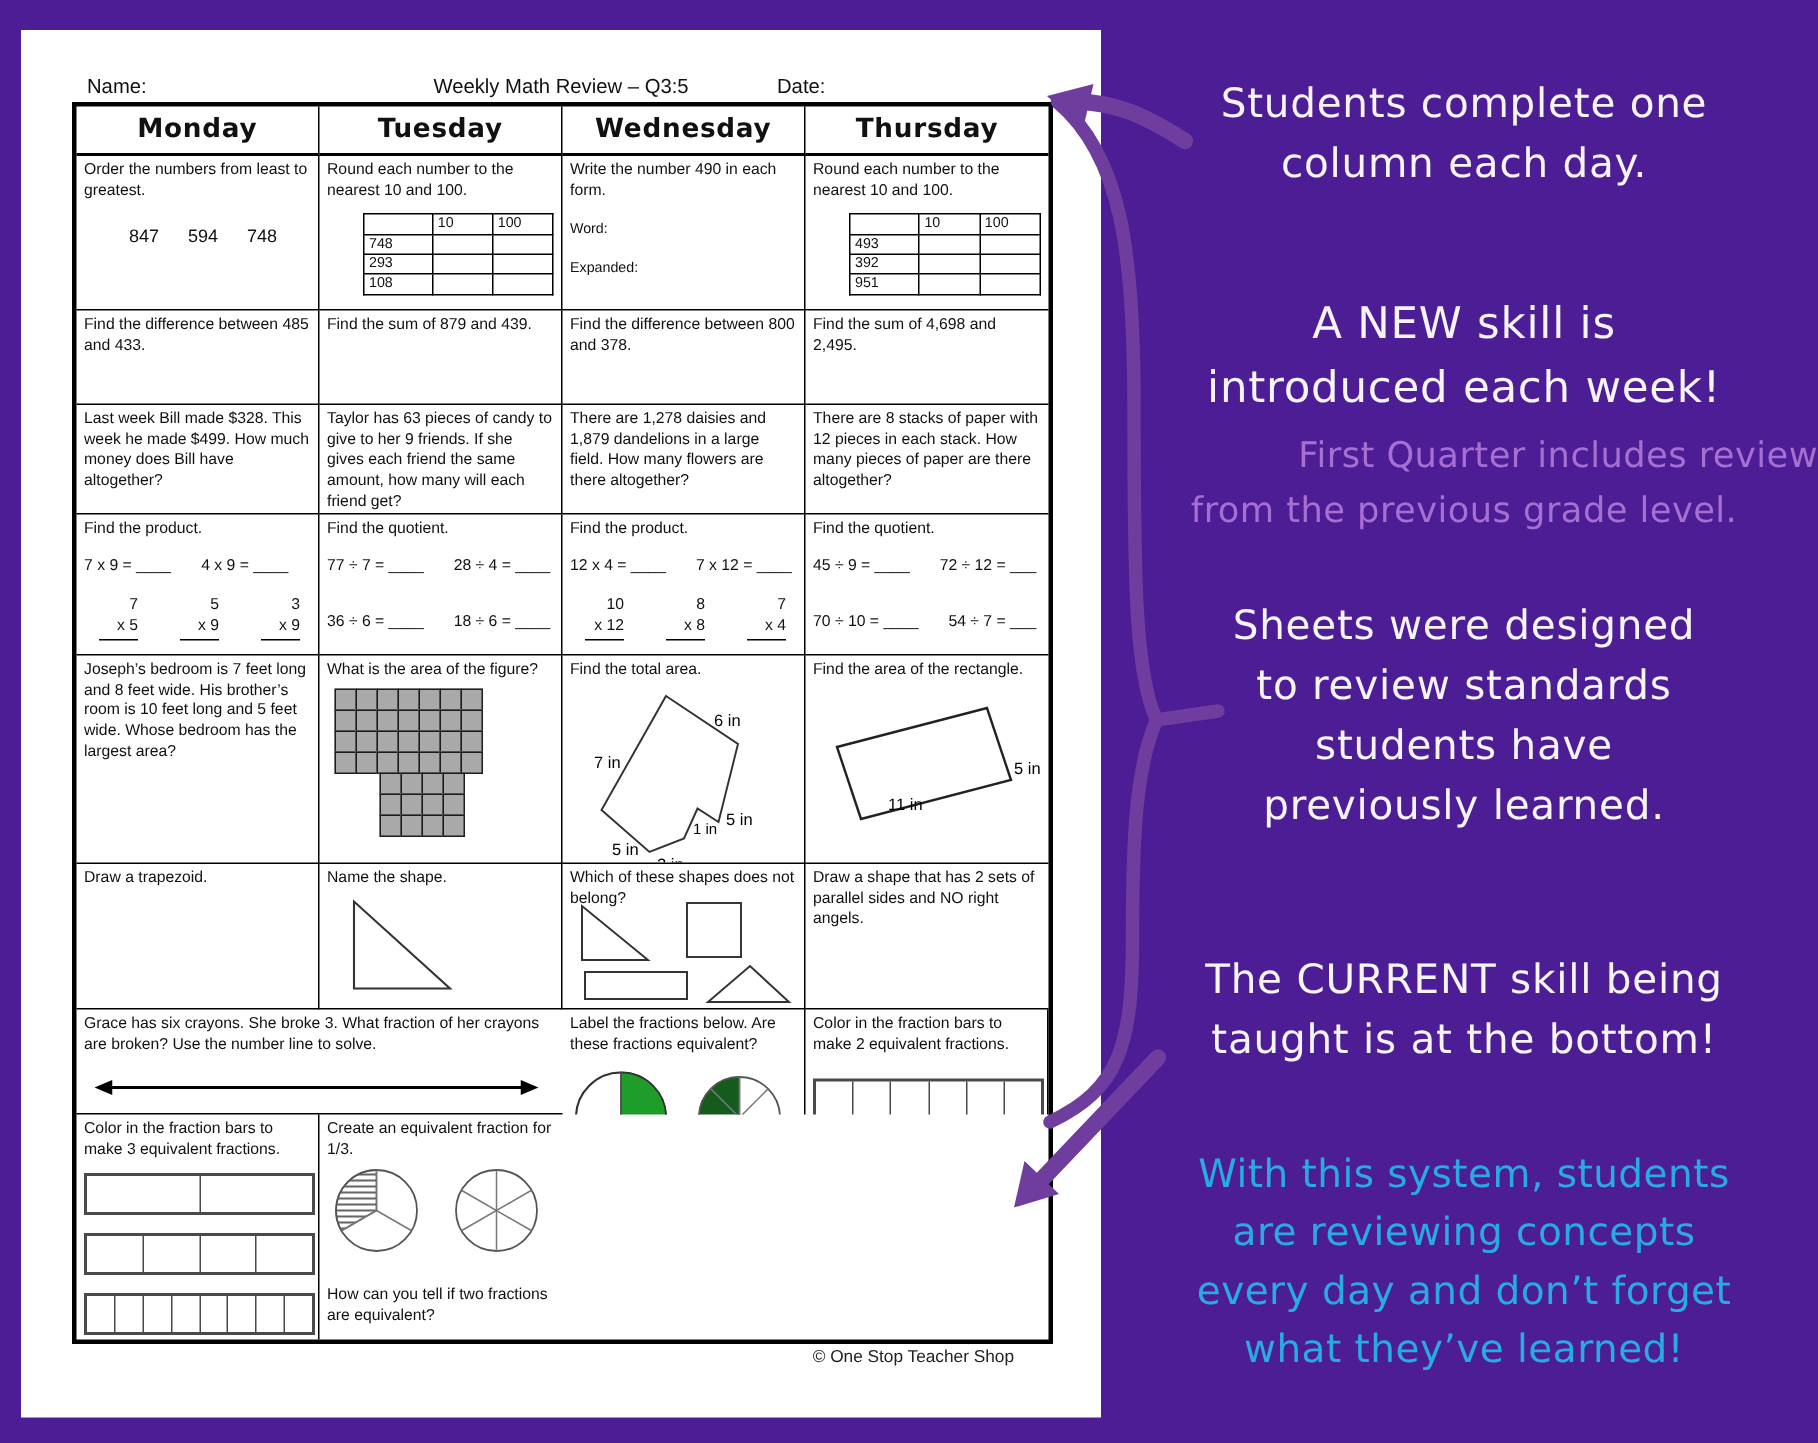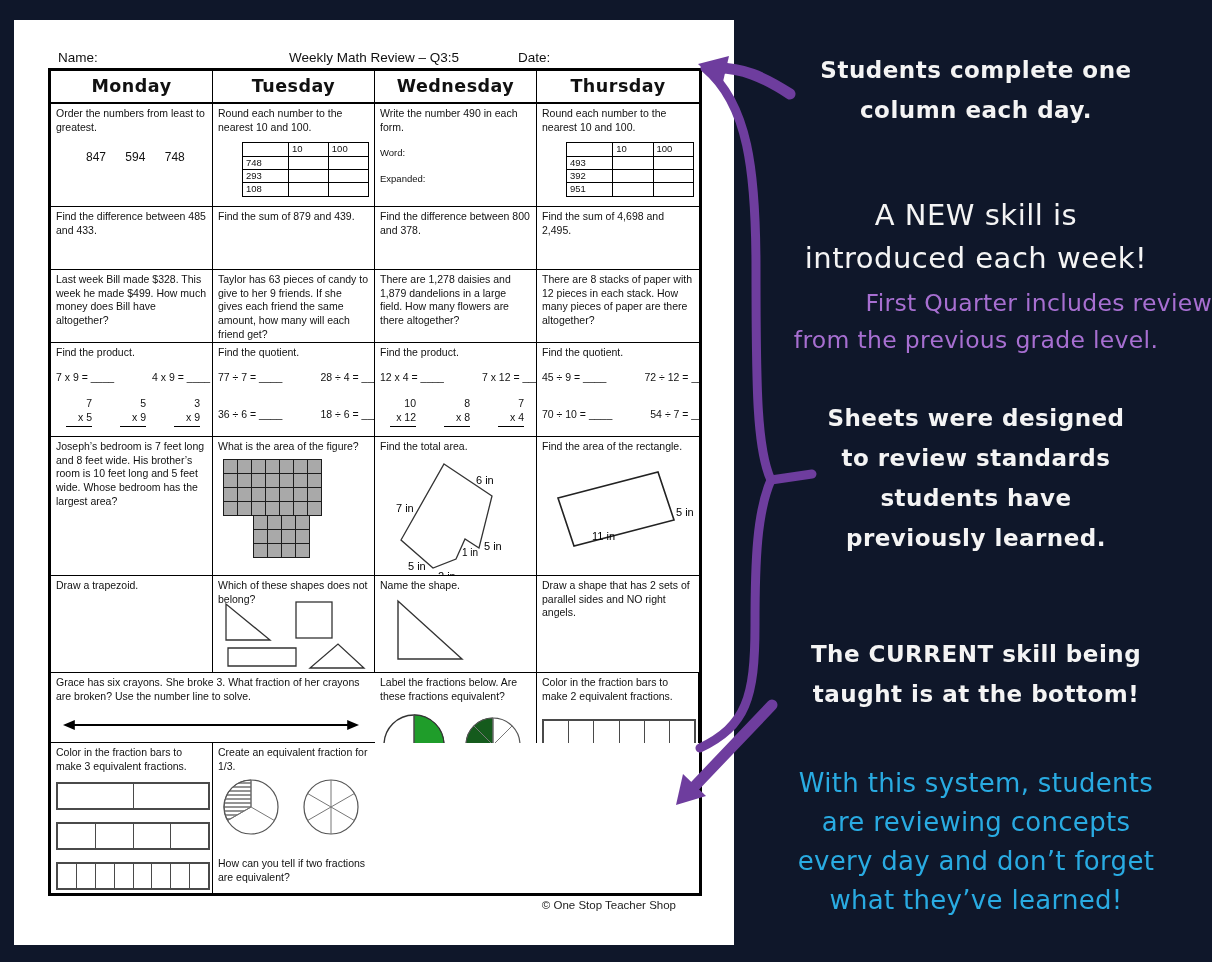--- a/index.html
+++ b/index.html
@@ -1,16 +1,16 @@
 <!DOCTYPE html>
 <html><head>
 <meta charset="utf-8">
 <style>
   html,body{margin:0;padding:0;background:#000;}
-  .canvas{position:relative;width:1212px;height:962px;background:#0f172a;overflow:hidden;
+  .canvas{position:relative;width:1212px;height:962px;background:#4c1d95;overflow:hidden;
           font-family:"Liberation Sans",sans-serif;}
   
   .page{position:absolute;left:14px;top:20px;width:720px;height:925px;background:#fff;}
   .hdr-line{position:absolute;top:30px;left:0;width:100%;height:20px;font-size:13.5px;color:#111;}
   .hdr-name{position:absolute;left:44px;}
   .hdr-title{position:absolute;left:210px;width:300px;text-align:center;}
   .hdr-date{position:absolute;left:504px;}
   .ws-table{position:absolute;left:34px;top:48px;width:648px;border:3px solid #000;
             display:grid;grid-template-columns:repeat(4,1fr);
             grid-template-rows:33px 103px 63px 73px 94px 139px 97px 70px 150px;
@@ -20,41 +20,41 @@
   .lastcol{border-right:none;}
   .lastrow{border-bottom:none;}
   .dayhdr{font-weight:bold;font-size:17.5px;text-align:center;padding-top:4px;
           border-bottom:2px solid #000;letter-spacing:.5px;font-family:"DejaVu Sans",sans-serif;}
   .span2{grid-column:span 2;}
   .numbers-line{margin:16px 0 0 30px;font-size:12px;word-spacing:16px;}
   table.mini{border-collapse:collapse;margin:8px 0 0 24px;}
   table.mini td{border:1px solid #000;width:34px;height:12px;font-size:9.5px;padding:0 3px;text-align:left;}
   table.mini td.w1{width:40px;}
   .formlab{margin-top:13px;font-size:9.5px;}
-  .eqrow{display:flex;gap:38px;margin-top:11px;white-space:nowrap;}
+  .eqrow{display:flex;gap:20px;margin-top:11px;white-space:nowrap;}
   .vrow{display:flex;gap:28px;margin:13px 0 0 10px;}
   .vert{display:inline-block;text-align:right;min-width:26px;}
   .vert span{display:block;}
   .vert .vbot{border-bottom:1.5px solid #000;padding-bottom:1px;}
   .gridfig{margin:6px 0 0 6px;}
   .grow{display:flex;}
   .gcell{width:15px;height:15px;background:#a9a9a9;border:1px solid #1c1c1c;box-sizing:border-box;
          margin:-1px 0 0 -1px;}
   .stem{margin-left:30px;}
   .shape-svg{display:block;margin-top:4px;}
   .numline{position:absolute;left:12px;right:16px;bottom:10px;height:14px;}
   .fbar{display:flex;border:2px solid #4a4a4a;height:24px;}
   .fbar i{flex:1;border-right:1.5px solid #4a4a4a;}
   .fbar i:last-child{border-right:none;}
   .footer{position:absolute;right:58px;top:879px;font-size:11.5px;color:#222;}
   
   .annos{position:absolute;left:740px;top:0;width:472px;height:962px;text-align:center;
          font-family:"DejaVu Sans",sans-serif;}
   .blk{position:absolute;left:0;width:100%;}
-  .ln-w{color:#f4f4f4;font-size:23px;line-height:40px;letter-spacing:.5px;font-weight:bold;}
+  .ln-w{color:#f4f4f4;font-size:27px;line-height:40px;letter-spacing:.5px;}
   .ln-w2{color:#f4f4f4;font-size:29px;line-height:43px;letter-spacing:.5px;}
   .ln-b{color:#29abe2;font-size:30px;line-height:44px;letter-spacing:1px;}
   .ln-b2{color:#29abe2;font-size:26px;line-height:39px;letter-spacing:.3px;}
   .ln-p{color:#a76fd1;font-size:23.5px;line-height:37px;letter-spacing:.3px;}
   .arrow-overlay{position:absolute;left:0;top:0;pointer-events:none;}
 </style>
 </head>
 <body>
 
 <div class="canvas">
@@ -288,32 +288,32 @@
         <div>Find the area of the rectangle.</div>
         <svg class="shape-svg" width="152" height="108" viewBox="0 0 152 108">
           <polygon points="16,40 116,14 132,62 32,88" fill="none" stroke="#222" stroke-width="1.6"></polygon>
           <text x="50" y="82" font-size="11">11 in</text>
           <text x="134" y="58" font-size="11">5 in</text>
         </svg>
       </div>
 
       <div class="cell">Draw a trapezoid.</div>
       <div class="cell">
+        <div>Name the shape.</div>
+        <svg class="shape-svg" style="margin-left:10px" width="90" height="70" viewBox="0 0 90 70">
+          <polygon points="8,4 8,62 72,62" fill="none" stroke="#333" stroke-width="1.4"></polygon>
+        </svg>
+      </div>
+      <div class="cell">
         <div>Which of these shapes does not belong?</div>
         <svg class="shape-svg" style="margin-top:-6px" width="152" height="72" viewBox="0 0 152 72">
           <polygon points="8,4 8,40 52,40" fill="none" stroke="#333" stroke-width="1.3"></polygon>
           <rect x="78" y="2" width="36" height="36" fill="none" stroke="#333" stroke-width="1.3"></rect>
           <polygon points="10,48 78,48 78,66 10,66" fill="none" stroke="#333" stroke-width="1.3"></polygon>
           <polygon points="92,68 146,68 120,44" fill="none" stroke="#333" stroke-width="1.3"></polygon>
-        </svg>
-      </div>
-      <div class="cell">
-        <div>Name the shape.</div>
-        <svg class="shape-svg" style="margin-left:10px" width="90" height="70" viewBox="0 0 90 70">
-          <polygon points="8,4 8,62 72,62" fill="none" stroke="#333" stroke-width="1.4"></polygon>
         </svg>
       </div>
       <div class="cell lastcol">Draw a shape that has 2 sets of parallel sides and NO right angels.</div>
 
       <div class="cell span2 lastcol">
         <div>Grace has six crayons.  She broke 3. What fraction of her crayons are broken? Use the number line to solve.</div>
         <div class="numline">
           <svg width="100%" height="14" viewBox="0 0 300 14" preserveAspectRatio="none">
             <line x1="10" y1="7" x2="290" y2="7" stroke="#000" stroke-width="2"></line>
             <polygon points="0,7 12,2 12,12" fill="#000"></polygon>

